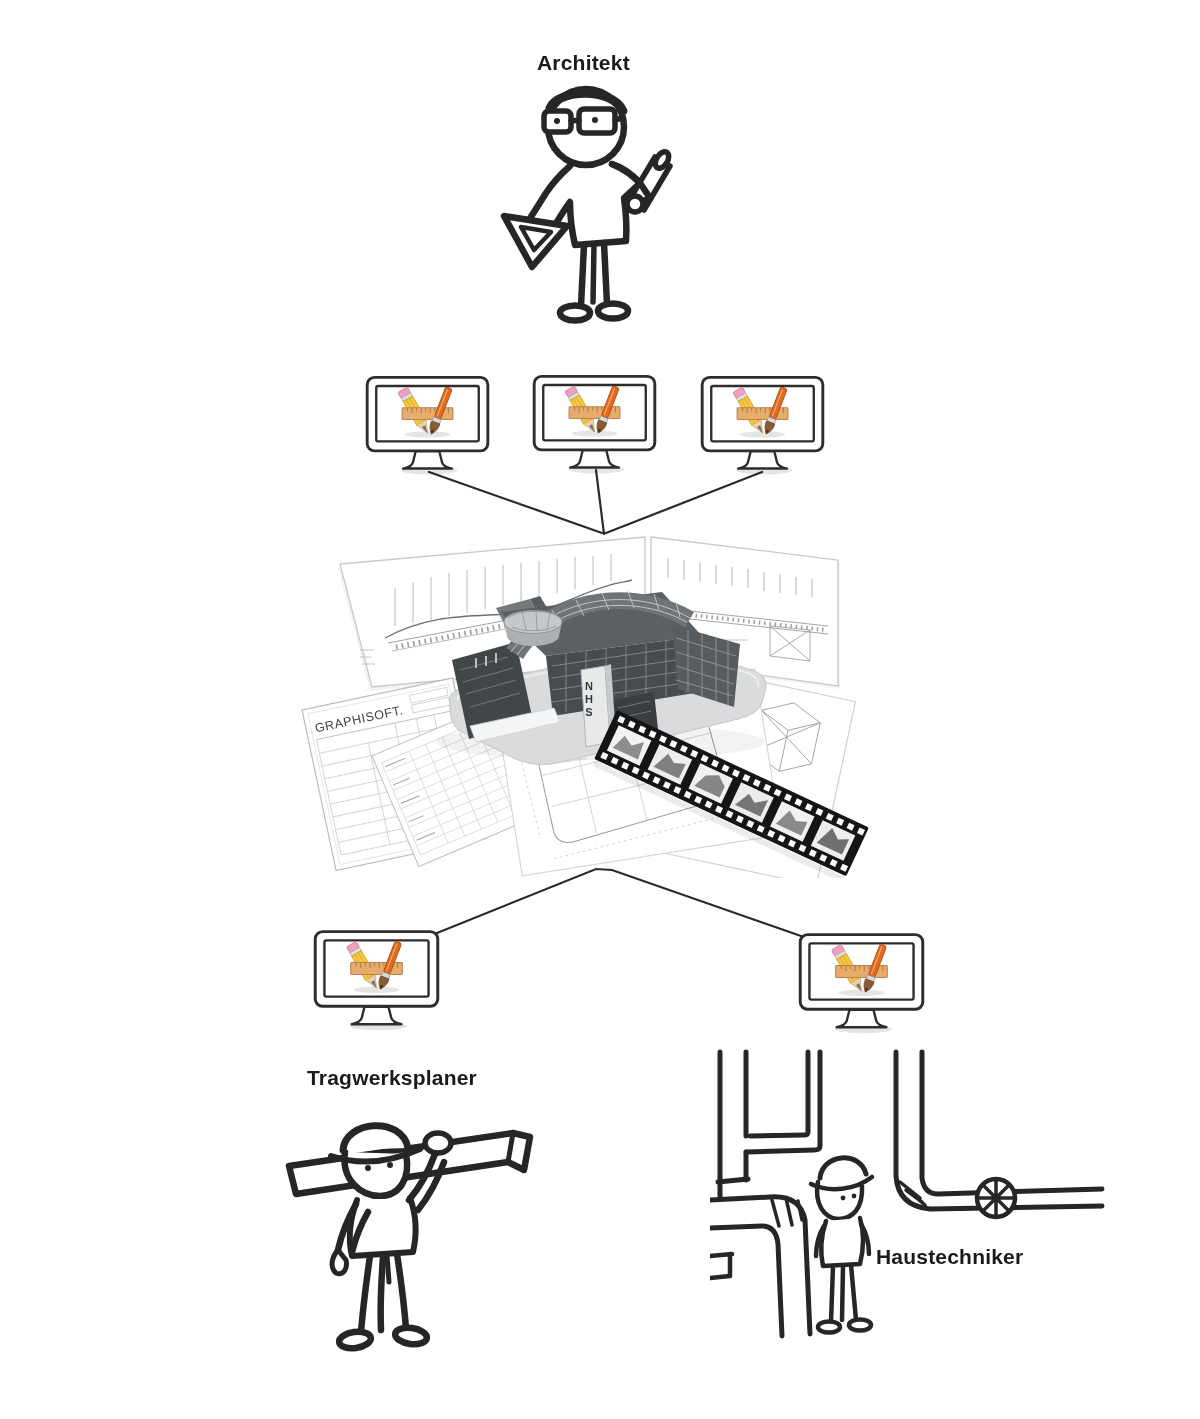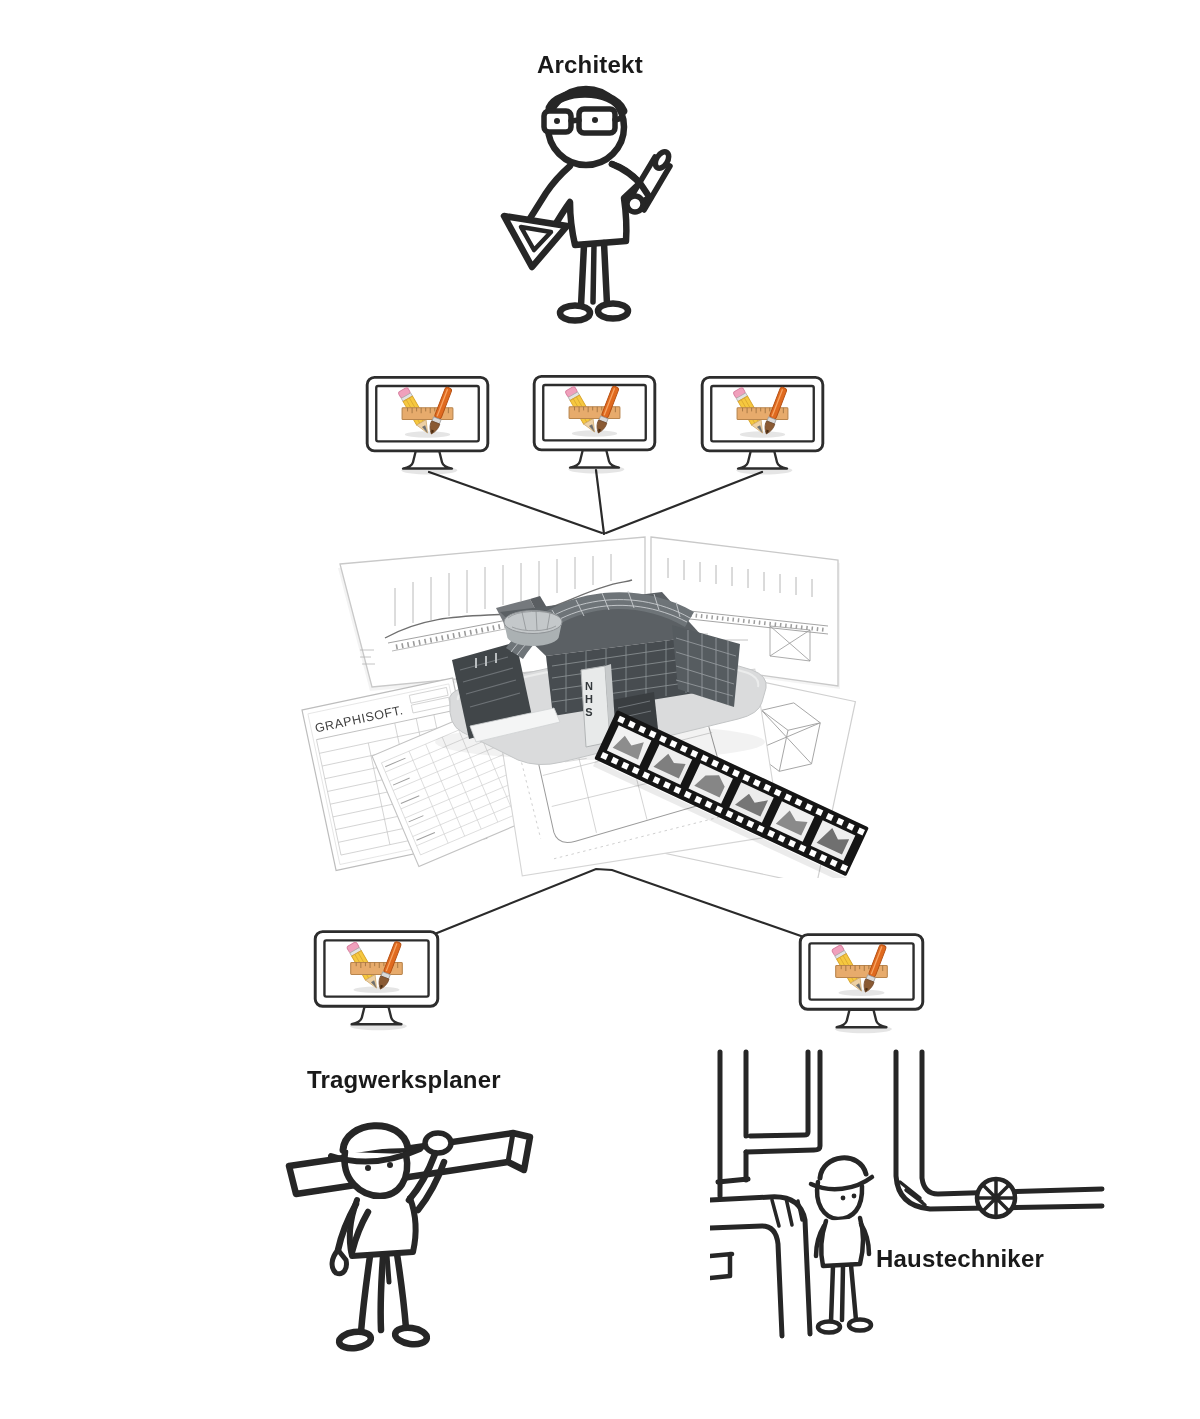--- a/index.html
+++ b/index.html
@@ -1,19 +1,19 @@
 <!DOCTYPE html>
 <html><head>
 <meta charset="utf-8">
 <style>
   html,body{margin:0;padding:0;background:#ffffff;}
   .canvas{position:relative;width:1200px;height:1419px;background:#fff;overflow:hidden;
           font-family:"Liberation Sans",sans-serif;}
   .abs{position:absolute;}
-  .role-label{position:absolute;font-weight:bold;font-size:24px;color:#1a1a1a;
+  .role-label{position:absolute;font-weight:bold;font-size:21px;color:#1a1a1a;
               letter-spacing:0.2px;white-space:nowrap;}
   svg{display:block;}
 </style>
 </head>
 <body>
 
 <div class="canvas">
 
   <svg width="0" height="0" class="abs" style="left:0;top:0" aria-hidden="true">
     <defs>

